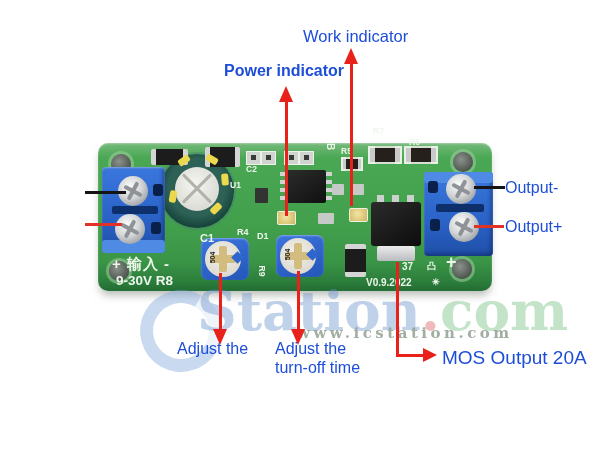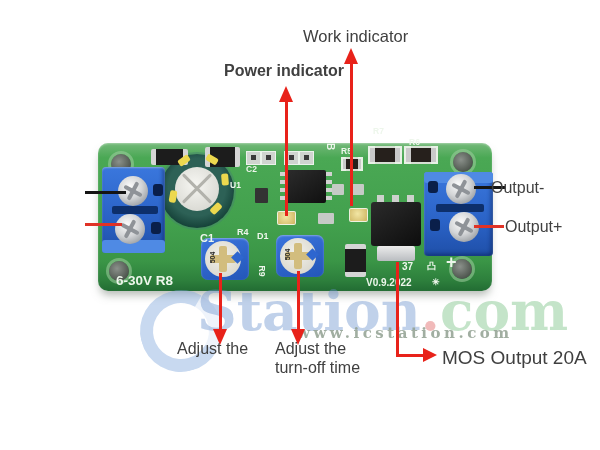--- a/index.html
+++ b/index.html
@@ -1,19 +1,19 @@
 <!DOCTYPE html>
 <html><head>
 <meta charset="utf-8">
 <style>
   html,body{margin:0;padding:0;background:#fff;}
   #canvas{position:relative;width:600px;height:450px;background:#ffffff;overflow:hidden;
           font-family:"Liberation Sans",sans-serif;}
   
-  .lbl{position:absolute;color:#404040;font-size:16px;white-space:nowrap;z-index:50;}
+  .lbl{position:absolute;color:#1d4ed8;font-size:16px;white-space:nowrap;z-index:50;}
   .lbl2{line-height:19px;}
   
   .rline{position:absolute;background:#e8221a;z-index:48;}
   .tri{position:absolute;width:0;height:0;z-index:48;}
   .tri-up{border-left:7px solid transparent;border-right:7px solid transparent;border-bottom:16px solid #e8221a;}
   .tri-down{border-left:7px solid transparent;border-right:7px solid transparent;border-top:16px solid #e8221a;}
   .tri-right{border-top:7px solid transparent;border-bottom:7px solid transparent;border-left:14px solid #e8221a;}
   .leader{position:absolute;height:3px;z-index:47;}
   
   #input-box{position:absolute;left:19px;top:181px;width:69px;height:51px;background:#fff;
@@ -175,42 +175,43 @@
   <span class="silk" style="left:200px;top:232px;font-size:11px;">C1</span>
   <span class="silk" style="left:246px;top:164px;font-size:8.5px;">C2</span>
   <span class="silk" style="left:230px;top:180px;font-size:8.5px;">U1</span>
   <span class="silk" style="left:237px;top:227px;font-size:9px;">R4</span>
   <span class="silk" style="left:257px;top:231px;font-size:9px;text-align:right;">D1</span>
   <span class="silk" style="left:341px;top:146px;font-size:8.5px;">R5</span>
   <span class="silk" style="left:373px;top:126px;font-size:8.5px;text-align:center;">R7</span>
   <span class="silk" style="left:409px;top:137px;font-size:8.5px;">R6</span>
   <span class="silk" style="left:327px;top:141px;font-size:10px;transform:rotate(90deg);">B</span>
   <span class="silk" style="left:257px;top:266px;font-size:8.5px;transform:rotate(90deg);">R9</span>
-  <span class="silk" style="left:116px;top:273px;font-size:13.5px;">6-30V R8</span>
+  <span class="silk" style="left:112px;top:255px;font-size:15px;letter-spacing:1px;">+ 输入 -</span>
+  <span class="silk" style="left:116px;top:273px;font-size:13.5px;">9-30V R8</span>
   <span class="silk" style="left:366px;top:277px;font-size:10px;">V0.9.2022</span>
   <span class="silk" style="left:402px;top:261px;font-size:10px;">37</span>
   <span class="silk" style="left:446px;top:252px;font-size:18px;">+</span>
   <span class="silk" style="left:427px;top:260px;font-size:9px;">凸</span>
   <span class="silk" style="left:432px;top:277px;font-size:9px;">✳</span>
 
   <div id="wm-ring"></div>
   <div id="wm-big"><span class="wm-blue">Station</span><span class="wm-dot">.</span><span class="wm-green">com</span></div>
   <div id="wm-url">www.icstation.com</div>
 
   <div class="lbl" style="left:303px;top:27px;font-size:16.5px;">Work indicator</div>
   <div class="lbl" style="left:224px;top:62px;font-weight:bold;">Power indicator</div>
   <div class="tri tri-up" style="left:344px;top:48px;"></div>
   <div class="rline" style="left:350px;top:63px;width:3px;height:143px;"></div>
   <div class="tri tri-up" style="left:279px;top:86px;"></div>
   <div class="rline" style="left:285px;top:101px;width:3px;height:115px;"></div>
 
   <div class="leader" style="left:85px;top:191px;width:41px;background:#141414;"></div>
   <div class="leader" style="left:85px;top:223px;width:37px;background:#e03226;"></div>
 
-  <div class="lbl" style="left:491px;top:179px;">Output-</div>
+  <div class="lbl" style="left:505px;top:179px;">Output-</div>
   <div class="lbl" style="left:505px;top:218px;">Output+</div>
   <div class="leader" style="left:474px;top:186px;width:31px;background:#141414;"></div>
   <div class="leader" style="left:474px;top:225px;width:30px;background:#e03226;"></div>
 
   <div class="rline" style="left:219px;top:273px;width:3px;height:58px;"></div>
   <div class="tri tri-down" style="left:213px;top:329px;"></div>
   <div class="lbl lbl2" style="left:177px;top:339px;">
     <div>Adjust the</div>
   </div>
 

